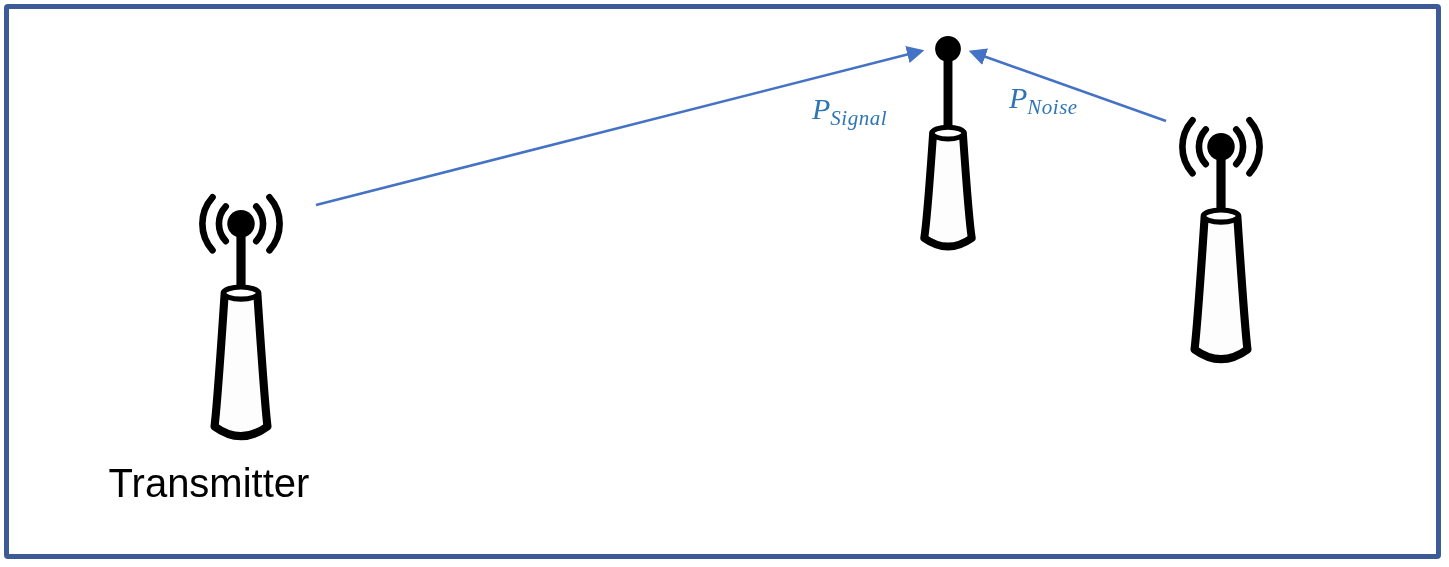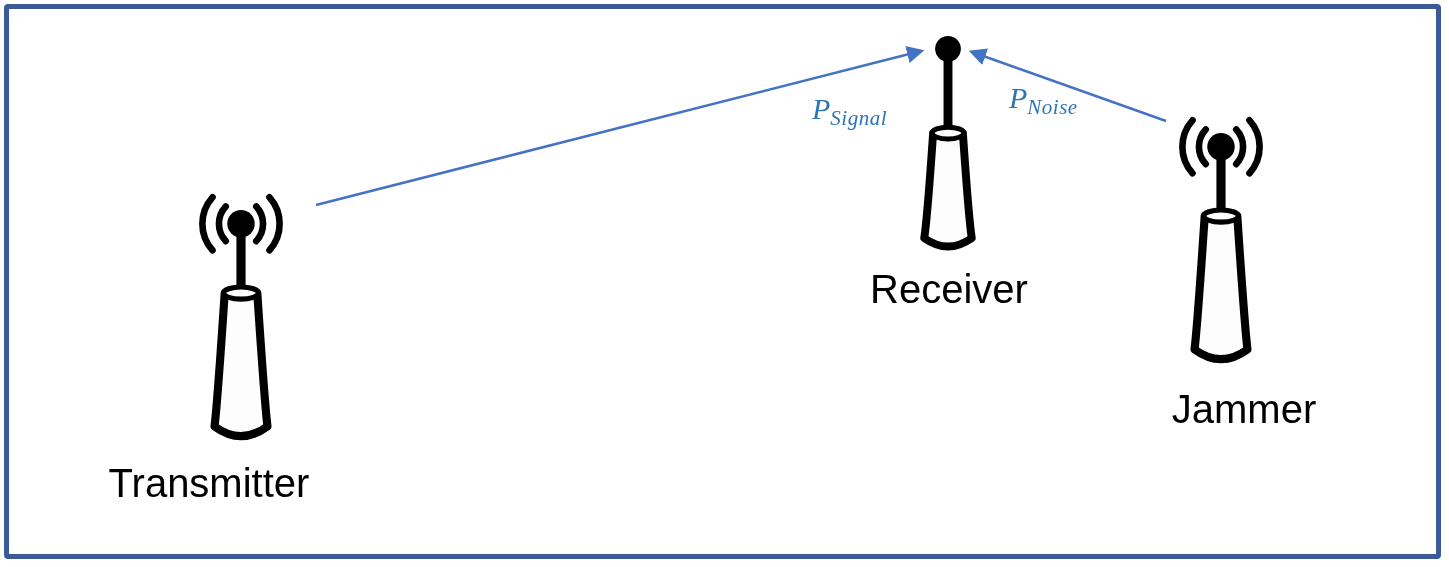--- a/index.html
+++ b/index.html
@@ -102,33 +102,31 @@
     <ellipse class="cone-top" cx="55" cy="100" rx="17" ry="6"></ellipse>
   </svg>
   <div class="node-label" style="left:40px; top:452px; width:320px;">Transmitter</div>
 
   <svg class="node-icon" style="left:893px; top:26px; width:92px; height:218px;" viewBox="0 0 90 220">
     <rect class="ink" x="40.5" y="12" width="9" height="85"></rect>
     <circle class="ink" cx="45" cy="14" r="13"></circle>
     <path class="cone" d="M 30 99 C 28 128 23 193 21 205 Q 45 222 69 205 C 67 193 62 128 60 99 Z"></path>
     <ellipse class="cone-top" cx="45" cy="99" rx="16" ry="6"></ellipse>
   </svg>
-  <div class="node-label" style="left:800px; top:258px; width:280px;">Receiver</div>
 
   <svg class="node-icon" style="left:1156px; top:105px; width:112px; height:255px;" viewBox="0 0 110 250">
     <path class="wave" d="M 40 15 A 25 25 0 0 0 40 49"></path>
     <path class="wave" d="M 27 6 A 39 39 0 0 0 27 58"></path>
     <path class="wave" d="M 70 15 A 25 25 0 0 1 70 49"></path>
     <path class="wave" d="M 83 6 A 39 39 0 0 1 83 58"></path>
     <rect class="ink" x="50.5" y="30" width="9" height="68"></rect>
     <circle class="ink" cx="55" cy="32" r="13.5"></circle>
     <path class="cone" d="M 39 100 C 37 130 31 215 29 231 Q 55 250 81 231 C 79 215 73 130 71 100 Z"></path>
     <ellipse class="cone-top" cx="55" cy="100" rx="17" ry="6"></ellipse>
   </svg>
-  <div class="node-label" style="left:1080px; top:378px; width:310px;">Jammer</div>
 
   <div class="math-label" style="left:803px; top:60px;margin-top:23px;">
     <span>P</span><sub>Signal</sub>
   </div>
   <div class="math-label" style="left:1000px; top:72px;font-style:italic;">
     <span>P</span><sub>Noise</sub>
   </div>
 
 </div>
 

